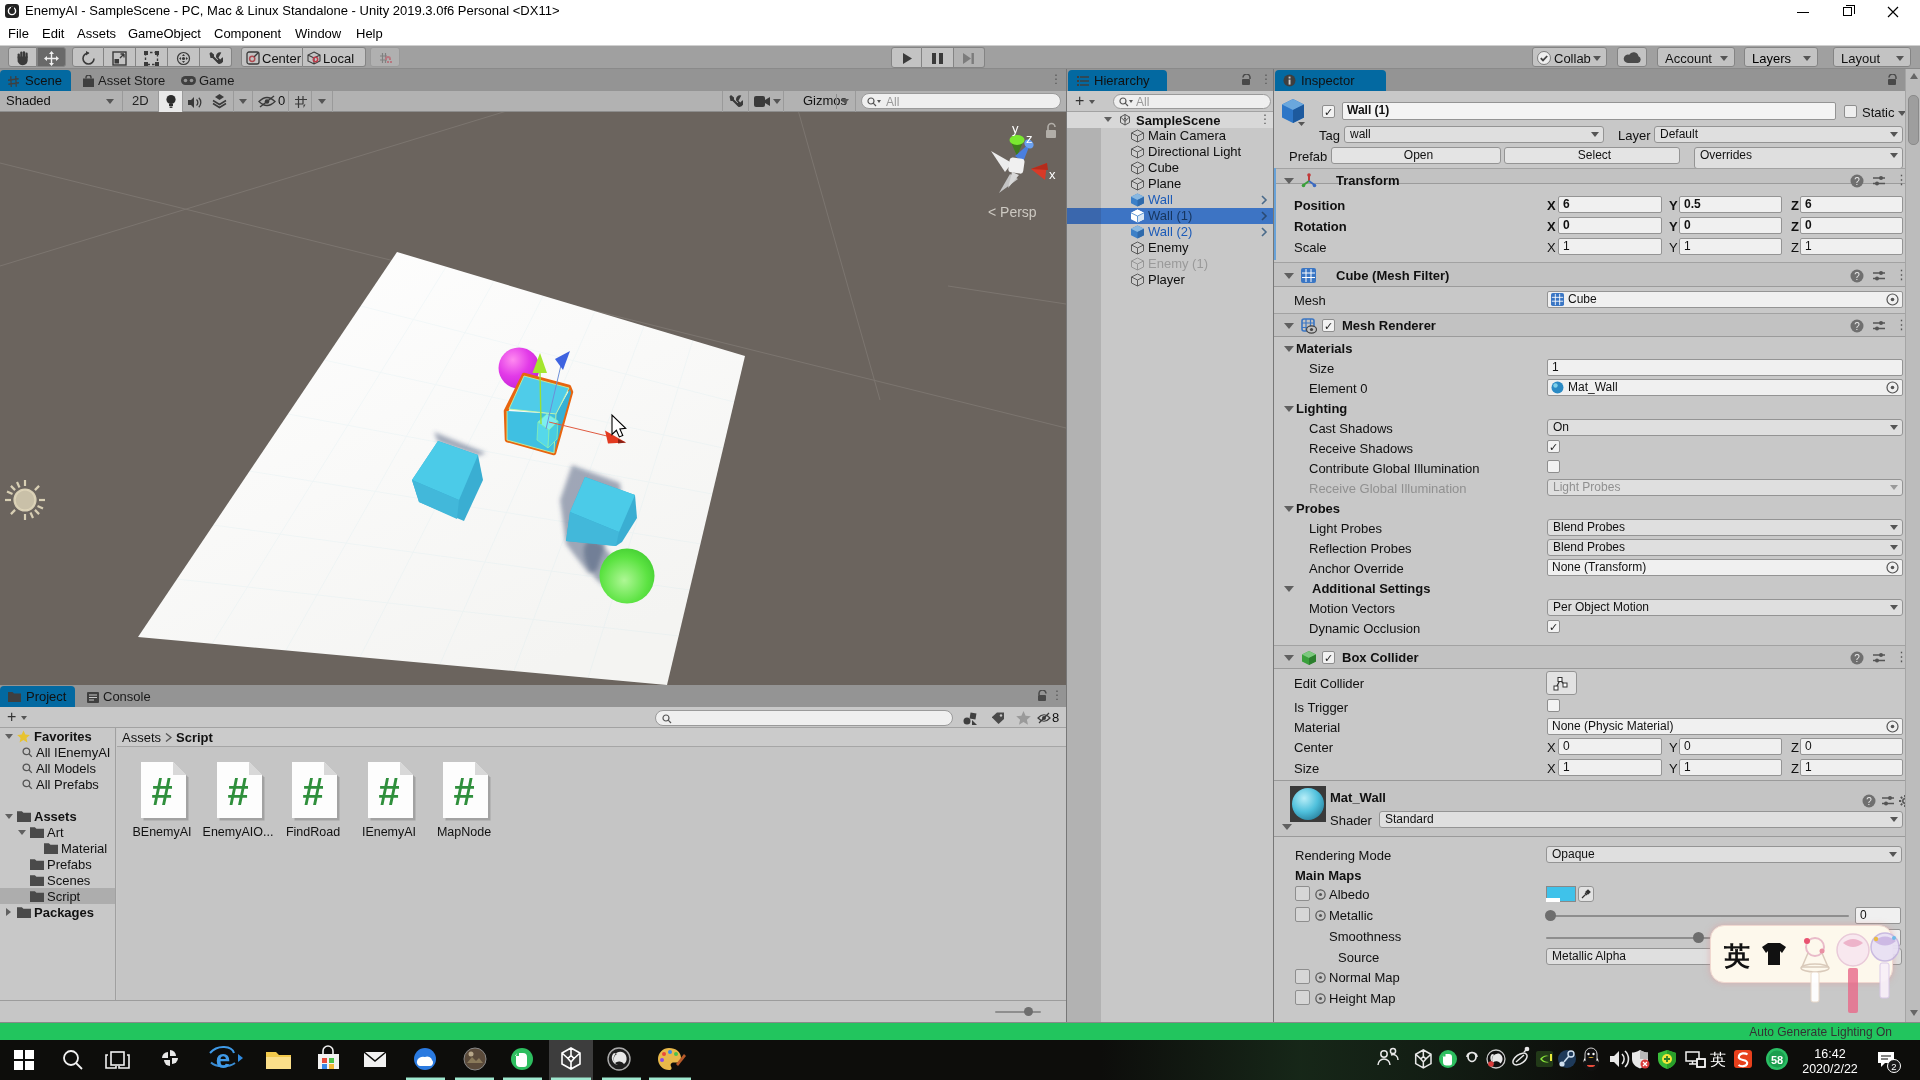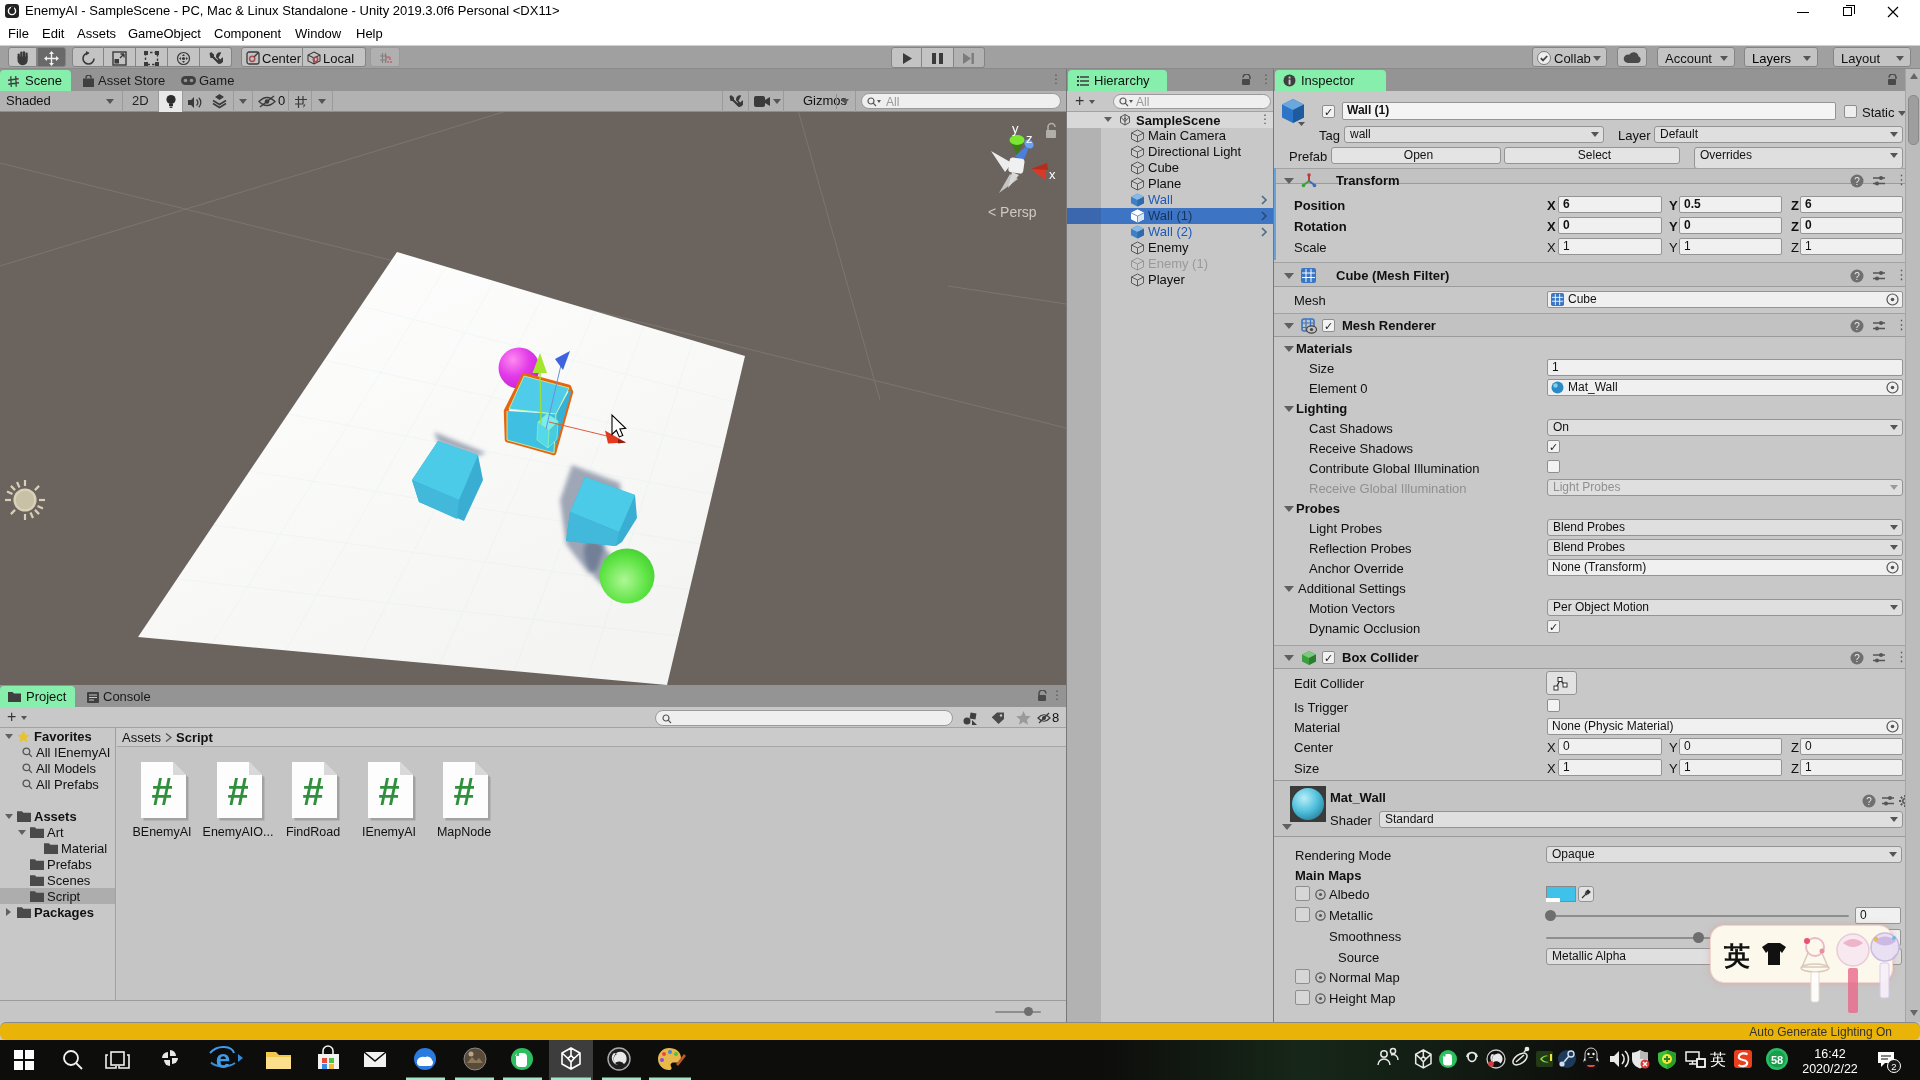--- a/index.html
+++ b/index.html
@@ -1,20 +1,20 @@
 <!DOCTYPE html>
 <html><head>
 <meta charset="utf-8">
 <style>
   * { margin:0; padding:0; box-sizing:border-box; }
   html,body { width:1920px; height:1080px; overflow:hidden; font-family:"Liberation Sans",sans-serif; }
   .abs { position:absolute; }
   body { position:relative; background:#c8c8c8; }
   .tstrip { background:#949494; }
-  .tab { position:absolute; top:1px; height:21px; background:#86efac; border-radius:4px 4px 0 0; color:#111; font-size:13px; line-height:21px; }
+  .tab { position:absolute; top:1px; height:21px; background:#0369a1; border-radius:4px 4px 0 0; color:#111; font-size:13px; line-height:21px; }
   .ibtn { position:absolute; background:#c3c3c3; border:1px solid #848484; border-radius:3px; }
   .lab { position:absolute; font-size:13px; color:#101010; white-space:nowrap; }
   .fld { position:absolute; background:#f0f0f0; border:1px solid #949494; border-radius:2px; font-size:12px; color:#111; line-height:15px; padding-left:4px; white-space:nowrap; overflow:hidden; }
   .dd  { position:absolute; background:#dfdfdf; border:1px solid #949494; border-radius:3px; font-size:12px; color:#111; line-height:15px; padding-left:5px; white-space:nowrap; overflow:hidden; }
   .dda { position:absolute; right:4px; top:5px; width:0; height:0; border-left:4px solid transparent; border-right:4px solid transparent; border-top:5px solid #555; }
   .cb  { position:absolute; width:13px; height:13px; background:#f2f2f2; border:1px solid #8e8e8e; border-radius:2px; font-size:11px; line-height:12px; text-align:center; color:#222; }
   .fold { position:absolute; width:0; height:0; border-left:5px solid transparent; border-right:5px solid transparent; border-top:6px solid #606060; }
   .hdr { position:absolute; left:0; right:0; background:#c2c2c2; border-top:1px solid #a2a2a2; border-bottom:1px solid #9b9b9b; }
   .hico { position:absolute; color:#555; font-size:12px; }
 </style>
@@ -813,21 +813,21 @@
   <div class="dd" style="left:273px;top:450px;width:356px;height:17px;">Blend Probes<div class="dda"></div></div>
   <div class="lab" style="left:35px;top:472px;">Reflection Probes</div>
   <div class="dd" style="left:273px;top:470px;width:356px;height:17px;">Blend Probes<div class="dda"></div></div>
   <div class="lab" style="left:35px;top:492px;">Anchor Override</div>
   <div class="fld" style="left:273px;top:490px;width:356px;height:17px;">None (Transform)</div>
   <svg class="abs" style="left:612px;top:492px;" width="13" height="13" viewBox="0 0 13 13">
       <circle cx="6.5" cy="6.5" r="5.5" fill="none" stroke="#555" stroke-width="1.2"></circle>
       <circle cx="6.5" cy="6.5" r="1.8" fill="#555"></circle>
     </svg>
   <div class="fold" style="left:10px;top:517px;"></div>
-    <div class="lab" style="left:24px;top:512px;font-weight:normal;text-align:right;">Additional Settings</div>
+    <div class="lab" style="left:38px;top:512px;font-weight:bold;text-align:right;">Additional Settings</div>
   <div class="lab" style="left:35px;top:532px;">Motion Vectors</div>
   <div class="dd" style="left:273px;top:530px;width:356px;height:17px;">Per Object Motion<div class="dda"></div></div>
   <div class="lab" style="left:35px;top:552px;">Dynamic Occlusion</div>
   <div class="cb" style="left:273px;top:551px;">✓</div>
 
   <div class="hdr" style="top:576px;height:24px;">
     <div class="fold" style="left:10px;top:9px;"></div>
     <svg class="abs" style="left:27px;top:4px;" width="16" height="16" viewBox="0 0 16 16">
         <path d="M8 1 L15 4.5 V11.5 L8 15 L1 11.5 V4.5 Z" fill="#3aa03c"></path>
         <path d="M8 1 L15 4.5 L8 8 L1 4.5 Z" fill="#7cc87e"></path>
@@ -960,21 +960,21 @@
     </svg>
   <div class="lab" style="left:55px;top:922px;">Height Map</div>
 
   <div class="abs" style="left:631px;top:0;width:16px;height:953px;background:#bcbcbc;border-left:1px solid #a5a5a5;">
     <div class="abs" style="left:4px;top:4px;width:0;height:0;border-left:4px solid transparent;border-right:4px solid transparent;border-bottom:6px solid #666;"></div>
     <div class="abs" style="left:2px;top:26px;width:11px;height:50px;background:#9e9e9e;border-radius:5px;border:1px solid #8a8a8a;"></div>
     <div class="abs" style="left:4px;top:941px;width:0;height:0;border-left:4px solid transparent;border-right:4px solid transparent;border-top:6px solid #666;"></div>
   </div>
 </div>
 
-<div class="abs" style="left:0;top:1022px;width:1920px;height:18px;background:#eab308;border-top:1px solid #8a8a8a;border-radius:6px;">
+<div class="abs" style="left:0;top:1022px;width:1920px;height:18px;background:#22c55e;border-top:1px solid #8a8a8a;">
   <div class="abs" style="right:28px;top:2px;font-size:12px;color:#333;">Auto Generate Lighting On</div>
 </div>
 
 <div class="abs" id="taskbar" style="left:0;top:1040px;width:1920px;height:40px;background:#0d0d0b;">
   <div class="abs" style="left:1100px;top:0;width:500px;height:40px;background:linear-gradient(90deg,rgba(20,40,25,0),rgba(30,60,35,0.55) 40%,rgba(25,50,30,0.4) 70%,rgba(15,25,18,0));"></div>
   <svg class="abs" style="left:0;top:0;" width="760" height="40" viewBox="0 0 760 40">
 
     <g fill="#fff">
         <rect x="14" y="10" width="9" height="9"></rect>
         <rect x="25" y="10" width="9" height="9"></rect>

